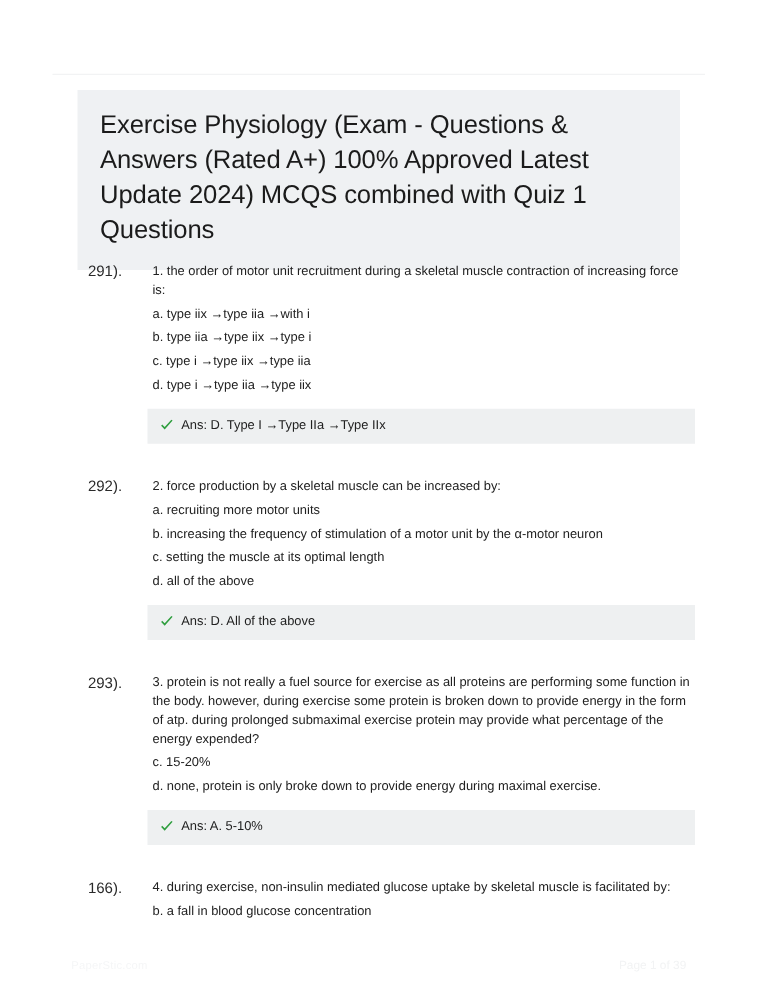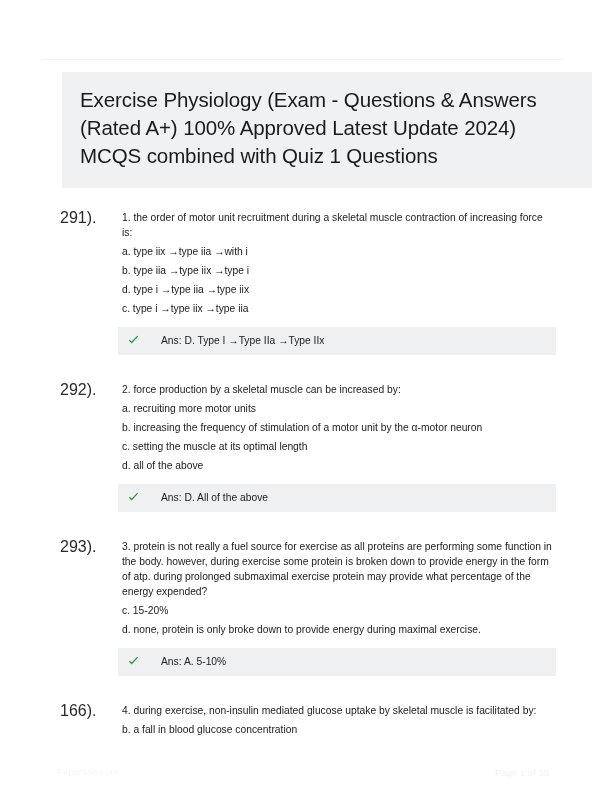--- a/index.html
+++ b/index.html
@@ -25,21 +25,21 @@
     left: 42px;
     right: 42px;
     top: 59px;
     height: 1px;
     background: #f2f3f4;
   }
   .title-box {
     position: absolute;
     left: 62px;
     top: 72px;
-    width: 530px;
+    width: 482px;
     box-sizing: border-box;
     background: #eff1f3;
     padding: 14px 18px 18px 18px;
   }
   .title-text {
     font-size: 20.5px;
     line-height: 28px;
     font-weight: 400;
     color: #1b1b1b;
     letter-spacing: -0.1px;
@@ -54,42 +54,42 @@
     position: relative;
     padding-left: 118px;
     padding-right: 50px;
     margin-bottom: 10px;
   }
   .qnum {
     position: absolute;
     left: 60px;
     top: 0;
     width: 48px;
-    text-align: left;
-    font-size: 16px;
+    text-align: center;
+    font-size: 12px;
     line-height: 15px;
     color: #2a2a2a;
   }
   .qbody {
     font-size: 10.3px;
     line-height: 15px;
     color: #212121;
   }
   .qline {
     margin: 4px;
     padding: 0;
   }
   .ans-box {
     background: #eef0f1;
     margin-top: 11px;
     margin-bottom: 4px;
     padding: 6px 10px 7px 10px;
     display: flex;
     align-items: center;
-    gap: 22px;
+    gap: 6px;
     font-size: 10.3px;
     line-height: 15px;
     color: #212121;
   }
   .check-icon {
     display: inline-block;
     width: 11px;
     height: 11px;
     flex: 0 0 auto;
     line-height: 0;
@@ -133,22 +133,22 @@
   </div>
 
   <div class="qlist">
 
     <div class="qblock">
       <div class="qnum">291).</div>
       <div class="qbody">
         <p class="qline">1. the order of motor unit recruitment during a skeletal muscle contraction of increasing force is:</p>
         <p class="qline">a. type iix →type iia →with i</p>
         <p class="qline">b. type iia →type iix →type i</p>
+        <p class="qline">c. type i →type iix →type iia</p>
         <p class="qline">d. type i →type iia →type iix</p>
-        <p class="qline">c. type i →type iix →type iia</p>
       </div>
       <div class="ans-box">
         <span class="check-icon">
           <svg width="11" height="11" viewBox="0 0 12 12" xmlns="http://www.w3.org/2000/svg">
             <path d="M1 6.2 L4.1 9.3 L11 1.6 L9.9 0.8 L4.1 7.1 L1.9 5.1 Z" fill="#2e9e3e"></path>
           </svg>
         </span>
         <span>Ans: D. Type I →Type IIa →Type IIx</span>
       </div>
       <div class="spacer-after-ans"></div>

